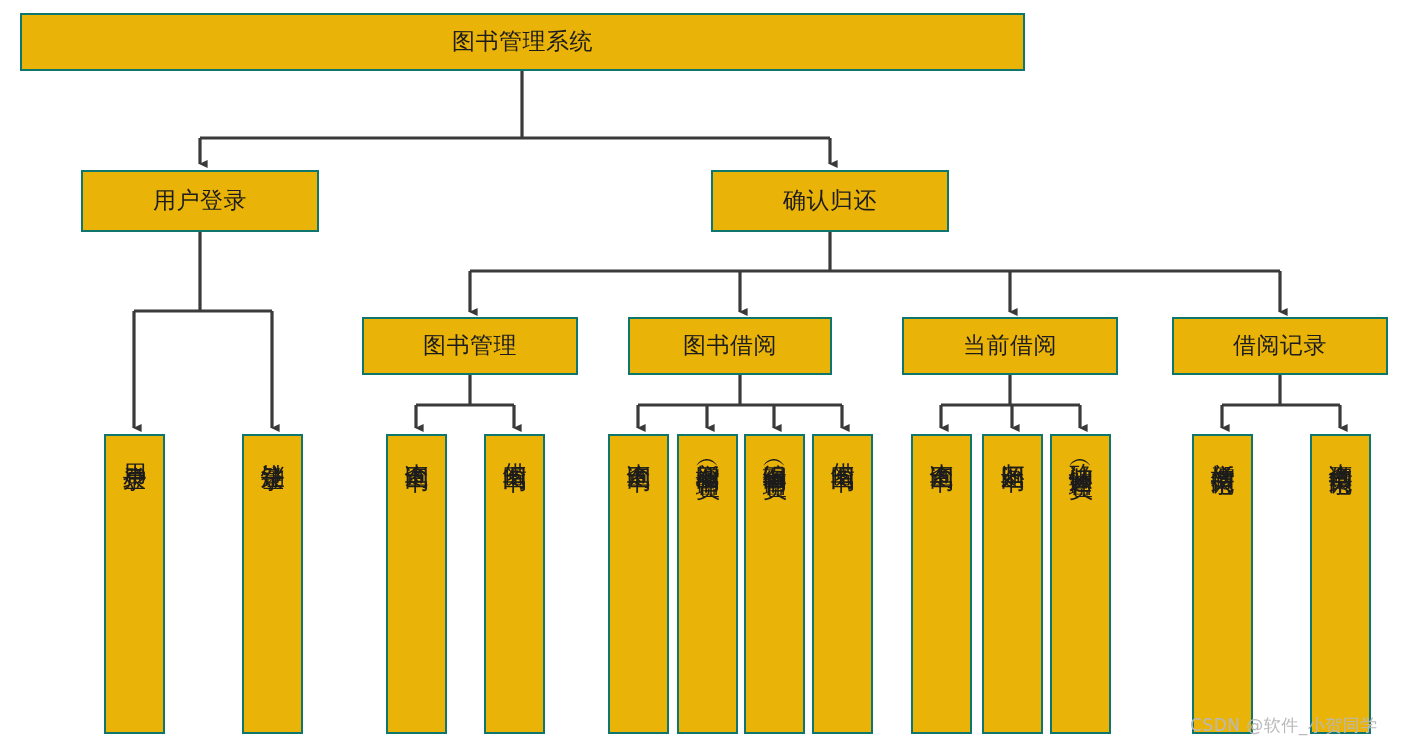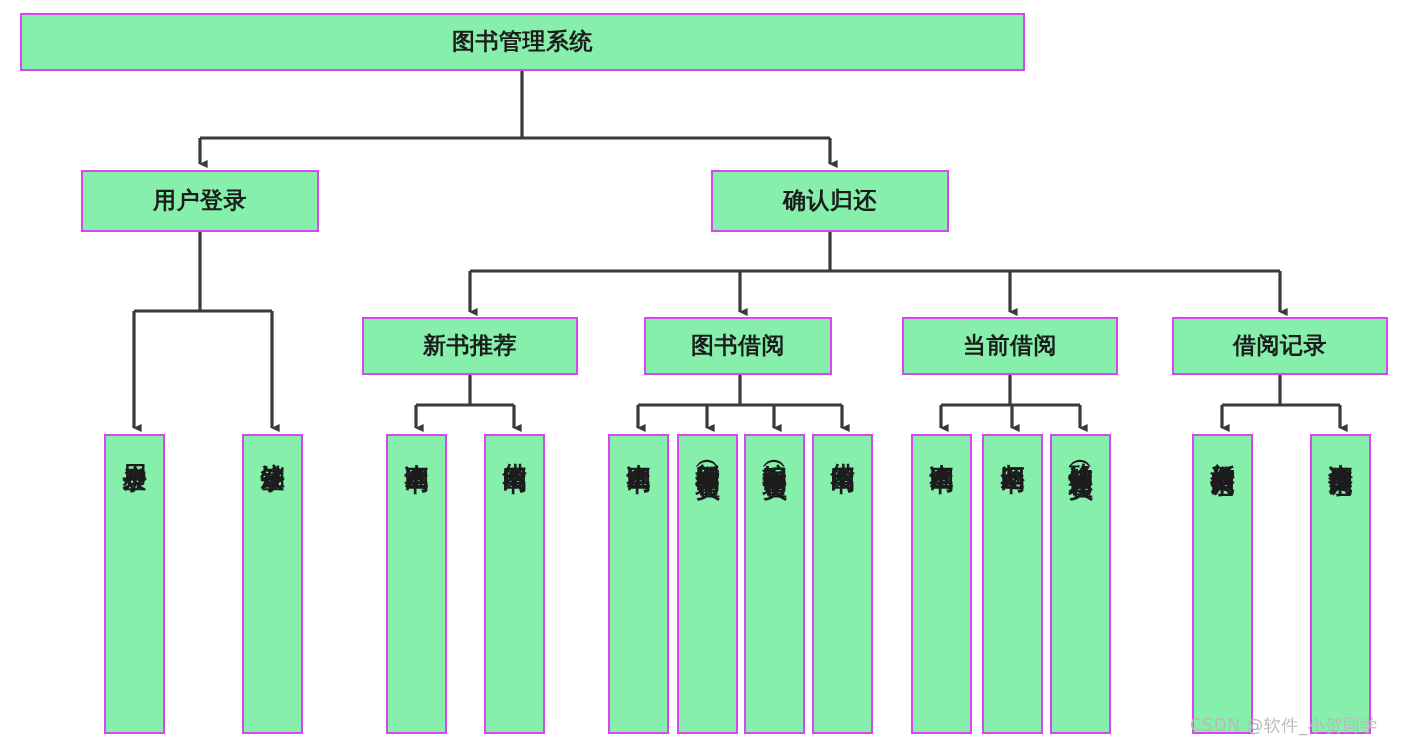--- a/index.html
+++ b/index.html
@@ -23,27 +23,26 @@
     position: absolute;
     left: 0;
     top: 0;
     width: 1405px;
     height: 747px;
     pointer-events: none;
   }
   .node {
     position: absolute;
     box-sizing: border-box;
-    background: #86efac;
-    border: 2px solid #d946ef;
+    background: #eab308;
+    border: 2px solid #0f766e;
     display: flex;
     align-items: center;
     justify-content: center;
     overflow: hidden;
-    font-weight: bold;
   }
   .node-label {
     color: #1c1c1c;
     line-height: 1.18;
     white-space: nowrap;
     text-align: center;
     letter-spacing: 0.5px;
   }
   .horiz .node-label {
     font-size: 23px;
@@ -130,23 +129,23 @@
   </div>
 
   <div class="node horiz" style="left:81px; top:170px; width:238px; height:62px;">
     <span class="node-label">用户登录</span>
   </div>
   <div class="node horiz" style="left:711px; top:170px; width:238px; height:62px;">
     <span class="node-label">确认归还</span>
   </div>
 
   <div class="node horiz" style="left:362px; top:317px; width:216px; height:58px;">
-    <span class="node-label">新书推荐</span>
+    <span class="node-label">图书管理</span>
   </div>
-  <div class="node horiz" style="left:644px; top:317px; width:188px; height:58px;">
+  <div class="node horiz" style="left:628px; top:317px; width:204px; height:58px;">
     <span class="node-label">图书借阅</span>
   </div>
   <div class="node horiz" style="left:1172px; top:317px; width:216px; height:58px;">
     <span class="node-label">借阅记录</span>
   </div>
   <div class="node horiz" style="left:902px; top:317px; width:216px; height:58px;">
     <span class="node-label">当前借阅</span>
   </div>
 
   <div class="node vert" style="left:104px; top:434px; width:61px; height:300px;">

